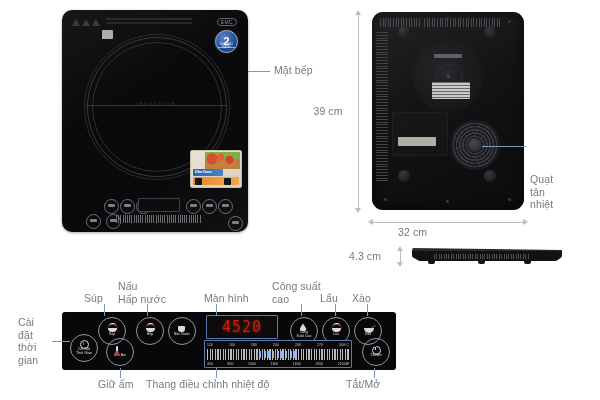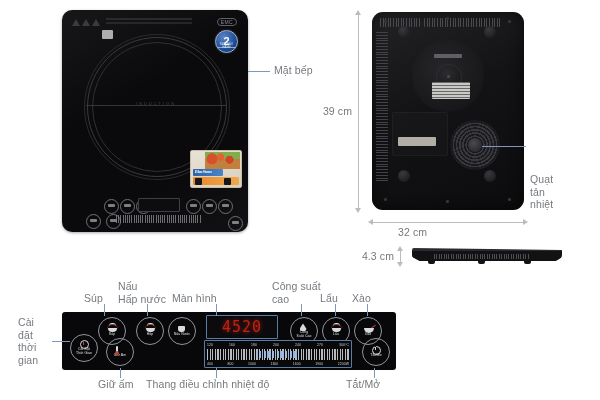--- a/index.html
+++ b/index.html
@@ -15,21 +15,21 @@
 
   
   .anno{
     font-size:10.5px;
     color:#75797e;
     line-height:12.5px;
     letter-spacing:.1px;
     white-space:pre;
   }
   .anno.c{}
-  .anno.r{text-align:right;}
+  .anno.r{text-align:center;}
 
   .leader{background:#7d98bb;}
   .leader-h{height:1px;}
   .leader-v{width:1px;}
 
   
   #topview{
     left:62px;top:10px;width:186px;height:222px;
     background:#0a0a0c;
     border-radius:10px;
@@ -502,21 +502,21 @@
   </div>
 </div>
 
 <div class="abs anno c" style="left:84px;top:292px;width:40px;">Súp</div>
 <div class="abs leader leader-v" style="left:104px;top:304px;height:12px;"></div>
 
 <div class="abs anno c" style="left:118px;top:280px;width:58px;">Nấu
 Hấp nước</div>
 <div class="abs leader leader-v" style="left:147px;top:304px;height:12px;"></div>
 
-<div class="abs anno c" style="left:172px;top:292px;width:56px;">Màn hình</div>
+<div class="abs anno c" style="left:204px;top:292px;width:56px;">Màn hình</div>
 <div class="abs leader leader-v" style="left:216px;top:304px;height:12px;"></div>
 
 <div class="abs anno c" style="left:272px;top:280px;width:58px;">Công suất
 cao</div>
 <div class="abs leader leader-v" style="left:301px;top:304px;height:12px;"></div>
 
 <div class="abs anno c" style="left:320px;top:292px;width:30px;">Lẩu</div>
 <div class="abs leader leader-v" style="left:335px;top:304px;height:12px;"></div>
 
 <div class="abs anno c" style="left:352px;top:292px;width:30px;">Xào</div>

